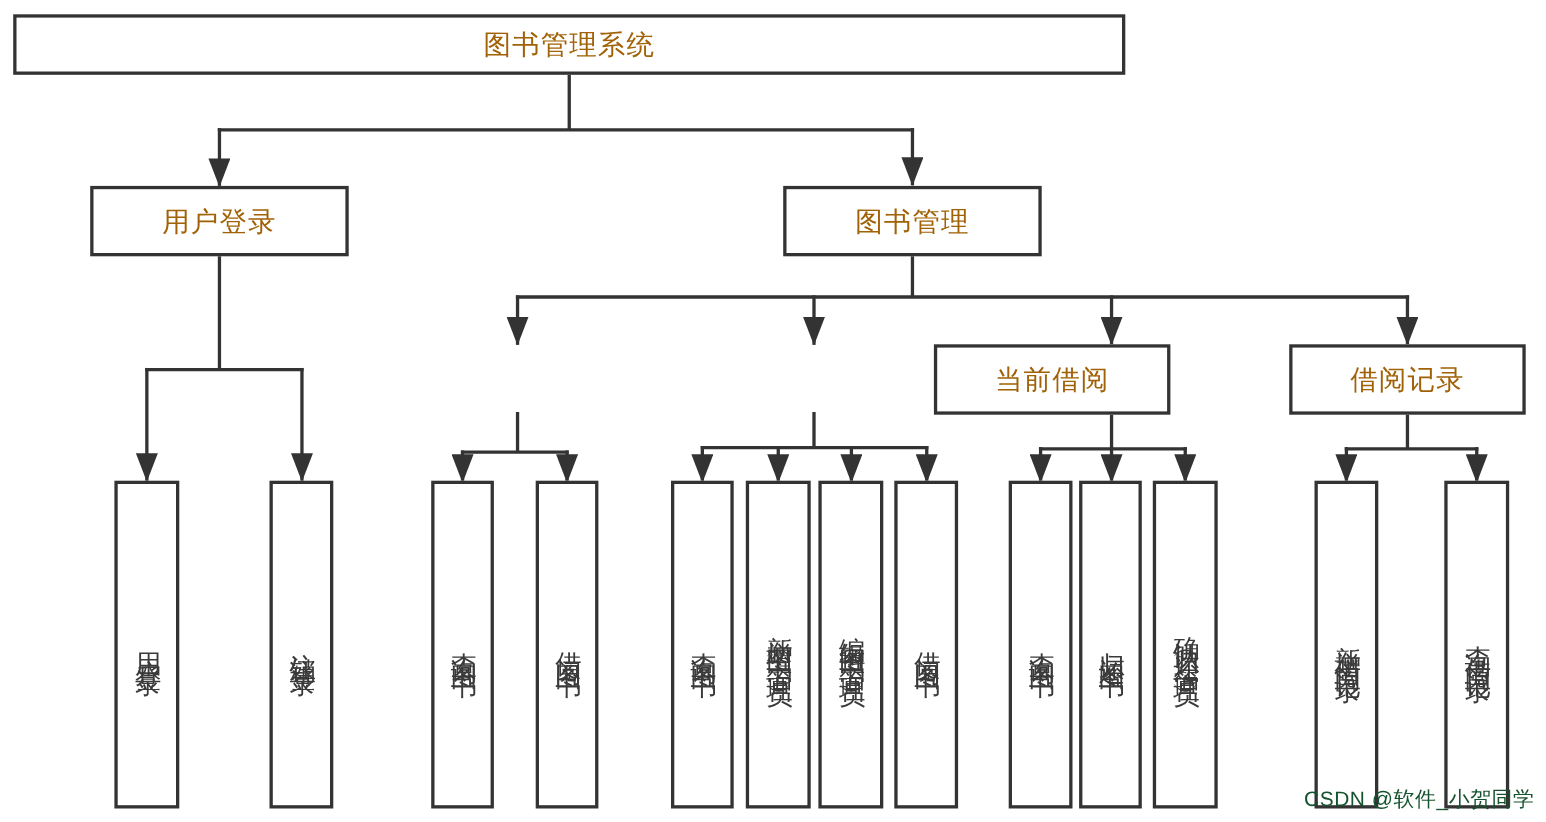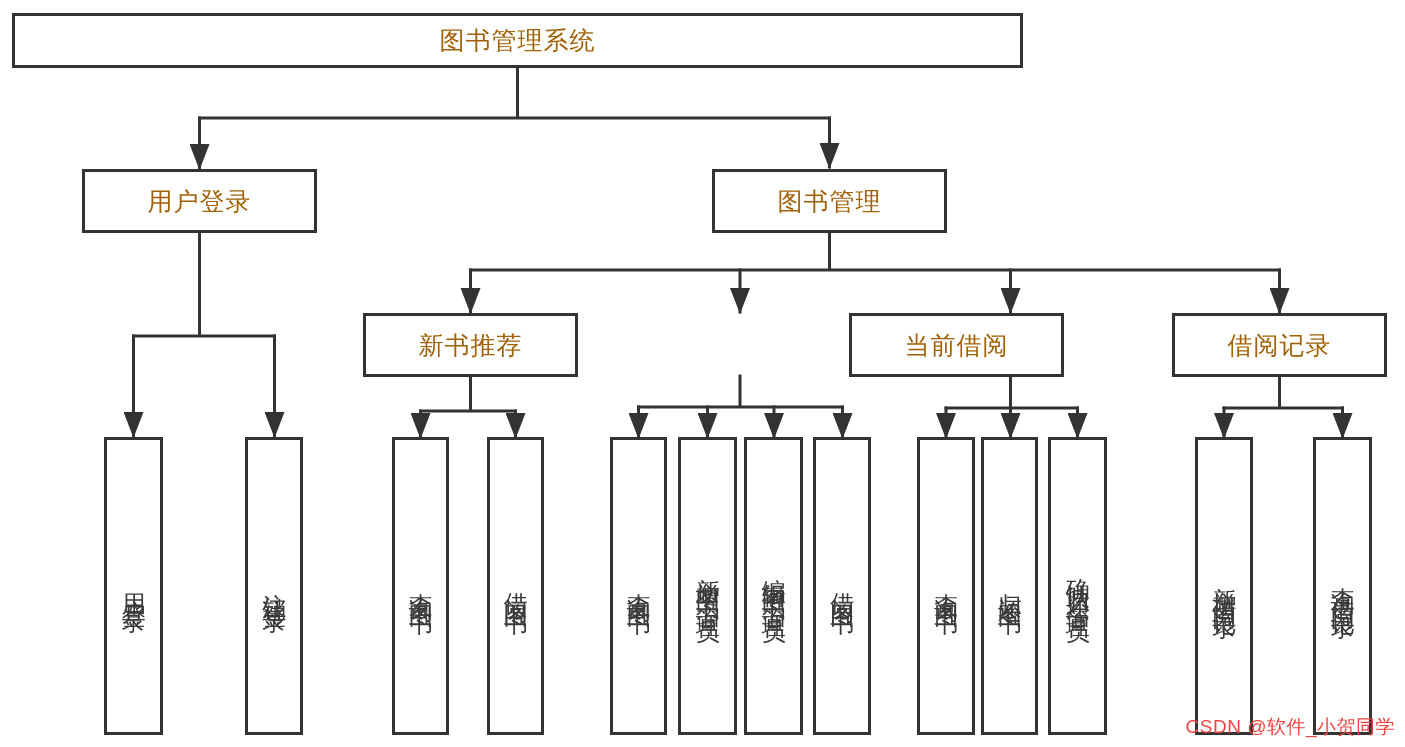--- a/index.html
+++ b/index.html
@@ -48,21 +48,21 @@
     line-height: 1.1;
     letter-spacing: 6px;
     color: #3a3a3a;
     white-space: nowrap;
   }
   .watermark {
     position: absolute;
     top: 714px;
     right: 10px;
     font-size: 19px;
-    color: #ef4444;
+    color: #14532d;
     letter-spacing: 0.5px;
     z-index: 3;
     white-space: nowrap;
   }
 </style>
 </head>
 <body>
 
 <div class="canvas">
 
@@ -128,23 +128,20 @@
     <span>图书管理系统</span>
   </div>
 
   <div class="hbox" style="left:82px; top:169px; width:235px; height:64px;">
     <span>用户登录</span>
   </div>
   <div class="hbox" style="left:712px; top:169px; width:235px; height:64px;justify-content:center;">
     <span>图书管理</span>
   </div>
 
-  <div class="hbox" style="left:363px; top:313px; width:215px; height:64px;">
-    <span>新书推荐</span>
-  </div>
   <div class="hbox" style="left:849px; top:313px; width:215px; height:64px;">
     <span>当前借阅</span>
   </div>
   <div class="hbox" style="left:1172px; top:313px; width:215px; height:64px;">
     <span>借阅记录</span>
   </div>
 
   <div class="vbox" style="left:104px; top:437px; width:59px; height:298px;">
     <span class="vtext">用户登录</span>
   </div>

